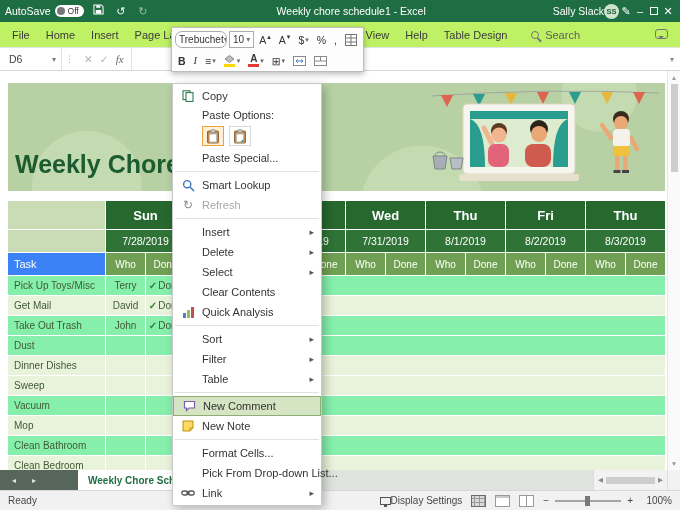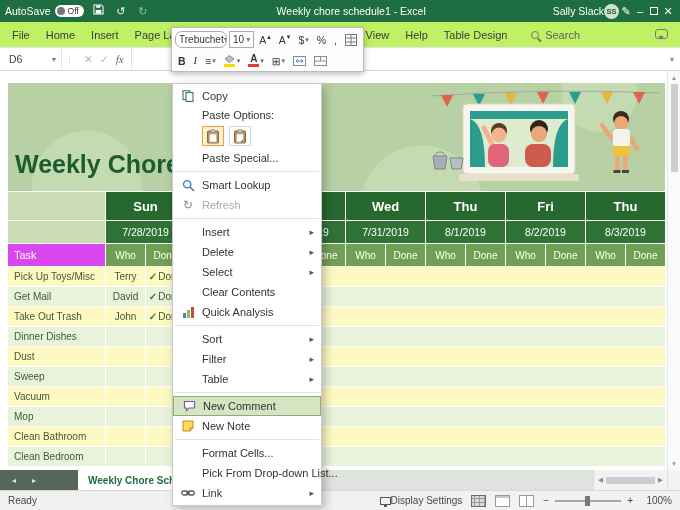--- a/index.html
+++ b/index.html
@@ -41,32 +41,32 @@
   
   .sheet{position:absolute;top:71px;left:0;right:0;height:399px;background:#fff;overflow:hidden;padding:12px 0 0 8px;}
   .banner{width:657px;height:108px;position:relative;background-color:#b7d1a4;
     background-image:radial-gradient(circle 55px at 12% 95%, #c4dbb2 99%, transparent),
                      radial-gradient(circle 45px at 40% -15%, #c4dbb2 99%, transparent),
                      radial-gradient(circle 62px at 63% 115%, #c4dbb2 99%, transparent),
                      radial-gradient(circle 38px at 90% 10%, #c4dbb2 99%, transparent);}
   .banner-title{position:absolute;left:7px;bottom:12px;font-size:25px;font-weight:bold;color:#1c5c30;white-space:nowrap;}
   .illus{position:absolute;top:3px;right:4px;}
 
-  .ctable{margin-top:1px;width:657px;background:#fff;}
+  .ctable{margin-top:10px;width:657px;background:#fff;}
   .trow{display:grid;column-gap:1px;margin-bottom:1px;}
   .cols8{grid-template-columns:97px repeat(7,79px);}
   .cols15{grid-template-columns:97px repeat(14,39px);}
   .cell{display:flex;align-items:center;justify-content:center;overflow:hidden;white-space:nowrap;}
   .r-day .cell{height:28px;} .r-date .cell{height:22px;} .r-head .cell{height:22px;} .r-data .cell{height:19px;}
   .day{background:#26682e;color:#fff;font-weight:bold;font-size:13px;}
   .date-c{background:#2f7336;color:#fff;font-size:10.5px;}
   .blankA{background:#c9dcb5;}
-  .task-h{background:#d946ef;color:#fff;font-size:11px;justify-content:flex-start;padding-left:6px;}
+  .task-h{background:#3b82f6;color:#fff;font-size:11px;justify-content:flex-start;padding-left:6px;}
   .sub{background:#70a053;color:#fff;font-size:10px;}
-  .r-data .cell{background:#fef9c3;color:#3f5a35;font-size:10px;}
+  .r-data .cell{background:#86efac;color:#3f5a35;font-size:10px;}
   .r-data.lt .cell{background:#e9f2da;}
   .taskc{justify-content:flex-start;padding-left:6px;font-size:10.5px;}
   .chk{color:#2e7d32;font-weight:bold;margin-right:1px;}
   .rest{grid-column:span 12;background-image:repeating-linear-gradient(to right, transparent 0 39px, #fff 39px 40px);}
 
   .vscroll{position:absolute;top:0;right:0;bottom:0;width:13px;background:#fafafa;border-left:1px solid #e6e6e6;display:flex;flex-direction:column;align-items:center;padding:3px 0;font-size:6.5px;color:#9a9a9a;}
   .vthumb{width:7px;height:88px;background:#cdcdcd;margin-top:3px;}
   .vsp{flex:1;}
 
   
@@ -295,28 +295,28 @@
       </div>
       <div class="trow cols15 r-data">
         <div class="cell taskc">Take Out Trash</div>
         <div class="cell">John</div>
         <div class="cell">
             <span class="chk">✓</span>
             <span>Done</span>
           </div>
         <div class="cell rest"></div>
       </div>
+      <div class="trow cols15 r-data">
+        <div class="cell taskc">Dust</div>
+        <div class="cell"></div>
+        <div class="cell"></div>
+        <div class="cell rest"></div>
+      </div>
       <div class="trow cols15 r-data lt">
         <div class="cell taskc">Dinner Dishes</div>
-        <div class="cell"></div>
-        <div class="cell"></div>
-        <div class="cell rest"></div>
-      </div>
-      <div class="trow cols15 r-data">
-        <div class="cell taskc">Dust</div>
         <div class="cell"></div>
         <div class="cell"></div>
         <div class="cell rest"></div>
       </div>
       <div class="trow cols15 r-data lt">
         <div class="cell taskc">Sweep</div>
         <div class="cell"></div>
         <div class="cell"></div>
         <div class="cell rest"></div>
       </div>

